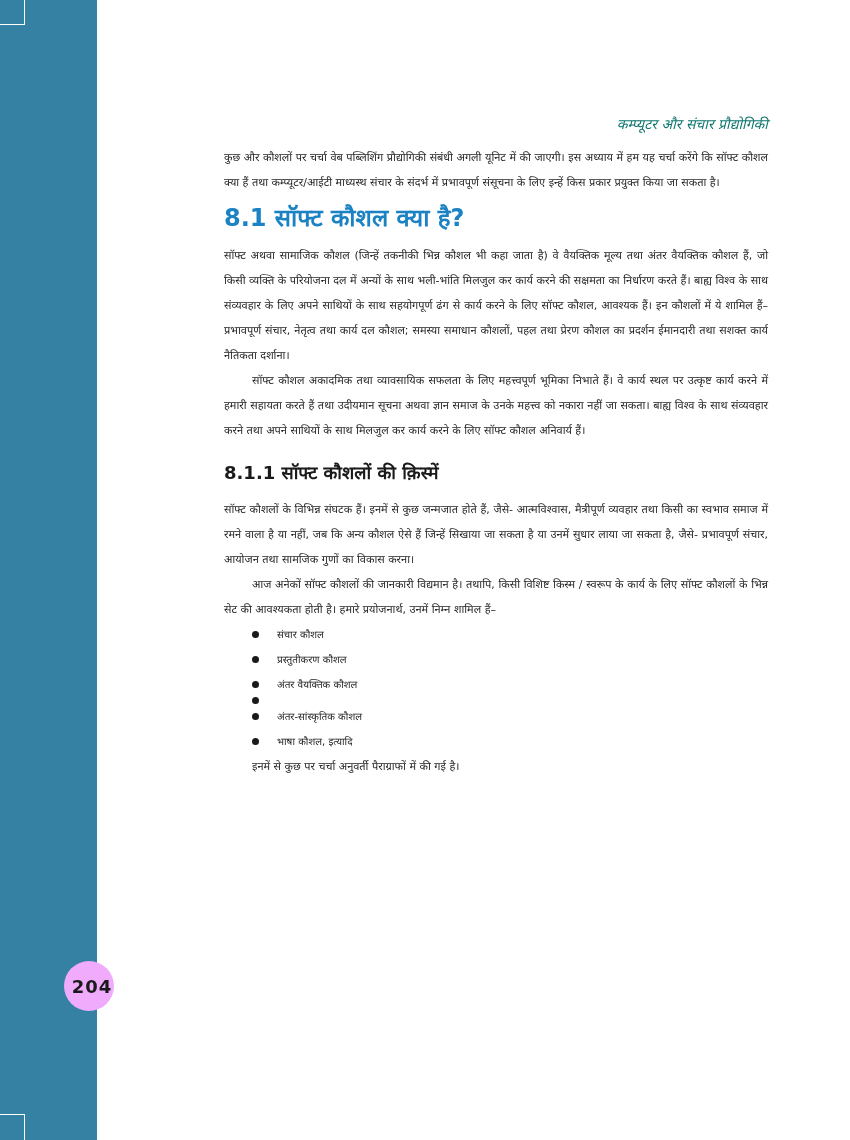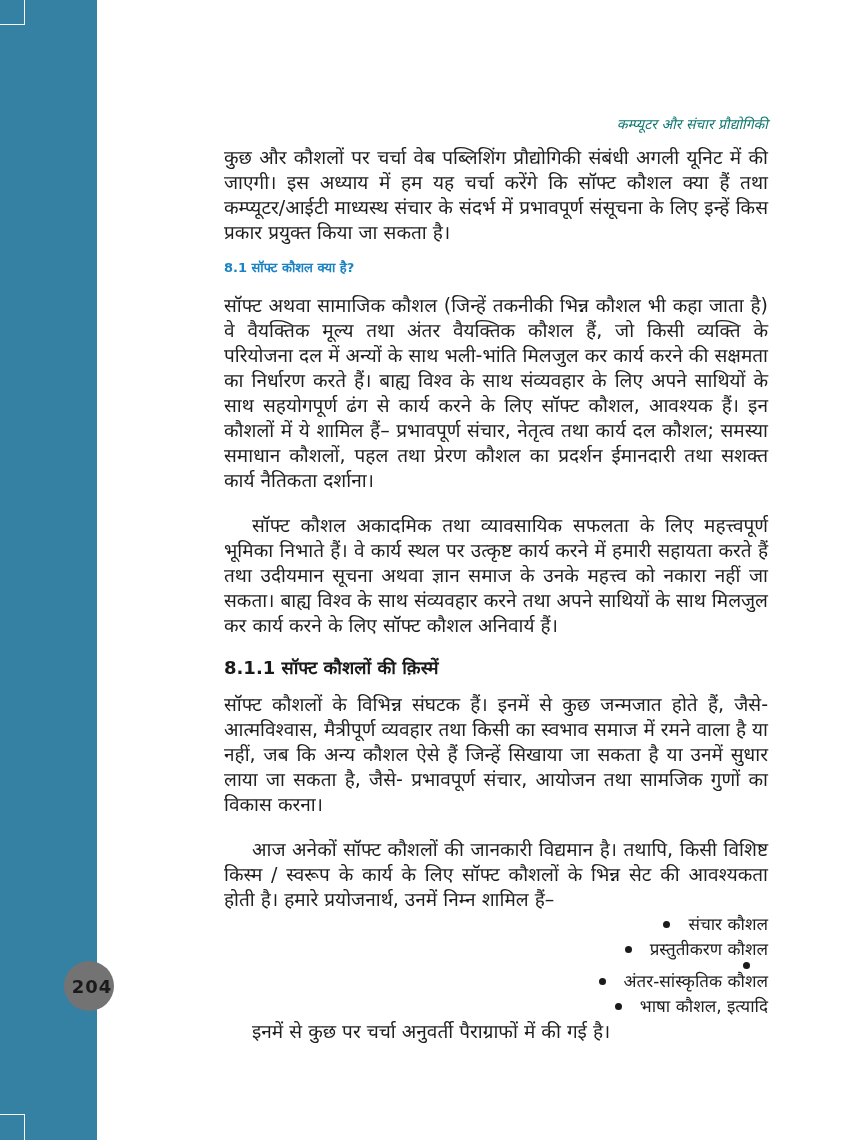--- a/index.html
+++ b/index.html
@@ -16,51 +16,51 @@
   .corner-mark-top {
     position:absolute; left:-2px; top:-2px; width:26px; height:26px;
     border-right:1.5px solid #ffffff; border-bottom:1.5px solid #ffffff;
   }
   .corner-mark-bottom {
     position:absolute; left:-2px; top:1114px; width:26px; height:40px;
     border-right:1.5px solid #ffffff; border-top:1.5px solid #ffffff;
   }
   .page-number {
     position:absolute; left:64px; top:961px; width:50px; height:50px;
-    border-radius:50%; background:#737373;
+    border-radius:50%; background:#f0abfc;
     display:flex; align-items:center; justify-content:center;
     font-family:"DejaVu Sans", sans-serif; font-weight:bold; font-size:18px;
     color:#1a1a1a; letter-spacing:1px;
     padding-left:6px; box-sizing:border-box;
   }
   .running-header {
     position:absolute; right:82px; top:114px;
     font-size:14px; font-style:italic; color:#0f766e;
   }
   .content {
     position:absolute; left:224px; top:145px; width:544px;
   }
   p {
-    margin:0; font-size:19px; line-height:25px; text-align:justify;
+    margin:0; font-size:11px; line-height:25px; text-align:justify;
     text-align-last:left;
   }
-  p.indent { text-indent:28px;margin-top:20px; }
+  p.indent { text-indent:28px; }
   h2.section-heading {
-    margin:8px 0 10px 0; font-size:13px; line-height:30px; font-weight:bold;
+    margin:8px 0 10px 0; font-size:24px; line-height:30px; font-weight:bold;
     color:#1b82c3;
   }
   h3.subsection-heading {
     margin:16px 0 10px 0; font-size:18px; line-height:28px; font-weight:bold;
     color:#1a1a1a;
   }
   ul.skill-list {
     list-style:none; margin:0; padding:0 0 0 28px;
   }
   ul.skill-list li {
-    font-size:17px; line-height:25px; display:flex; align-items:center;justify-content:flex-end;
+    font-size:10px; line-height:25px; display:flex; align-items:center;
   }
   .bullet {
     display:inline-block; width:7px; height:7px; border-radius:50%;
     background:#1a1a1a; margin-right:18px; flex:0 0 7px;
   }
   p.closing { text-indent:28px; margin-top:0; }
 </style>
 </head>
 <body>
 
@@ -88,20 +88,24 @@
     <li>
         <span class="bullet"></span>
         <span>संचार कौशल</span>
       </li>
     <li>
         <span class="bullet"></span>
         <span>प्रस्तुतीकरण कौशल</span>
       </li>
     <li>
         <span class="bullet"></span>
+        <span>अंतर वैयक्तिक कौशल</span>
+      </li>
+    <li>
+        <span class="bullet"></span>
       </li>
     <li>
         <span class="bullet"></span>
         <span>अंतर-सांस्कृतिक कौशल</span>
       </li>
     <li>
         <span class="bullet"></span>
         <span>भाषा कौशल, इत्यादि</span>
       </li>
   </ul>

